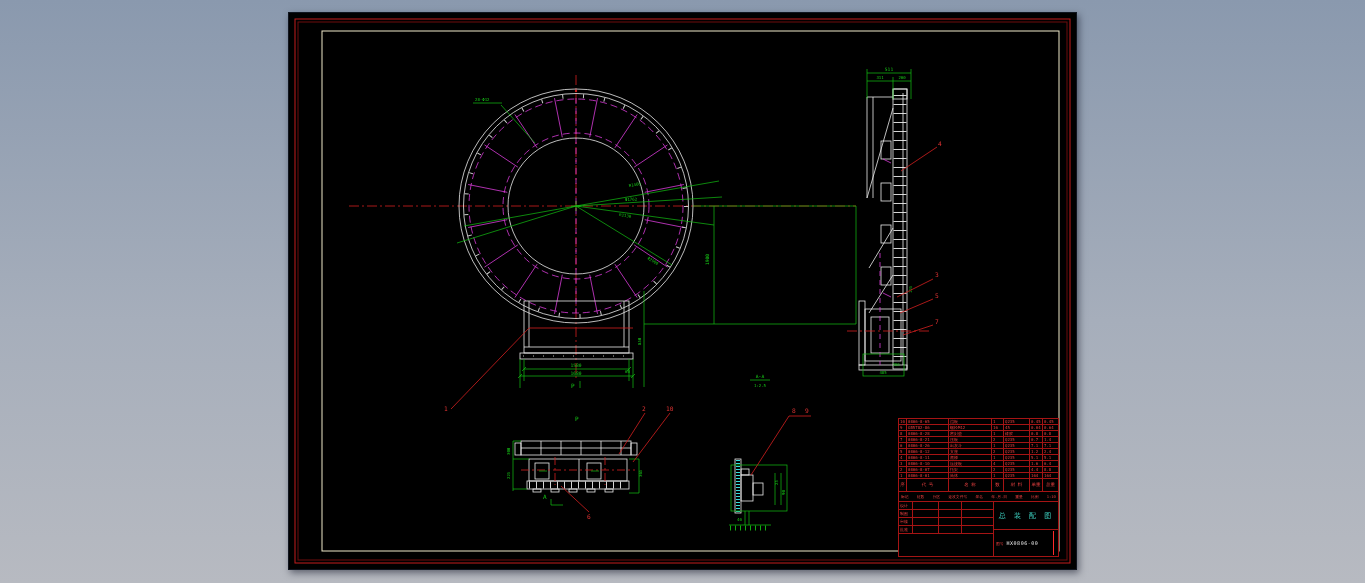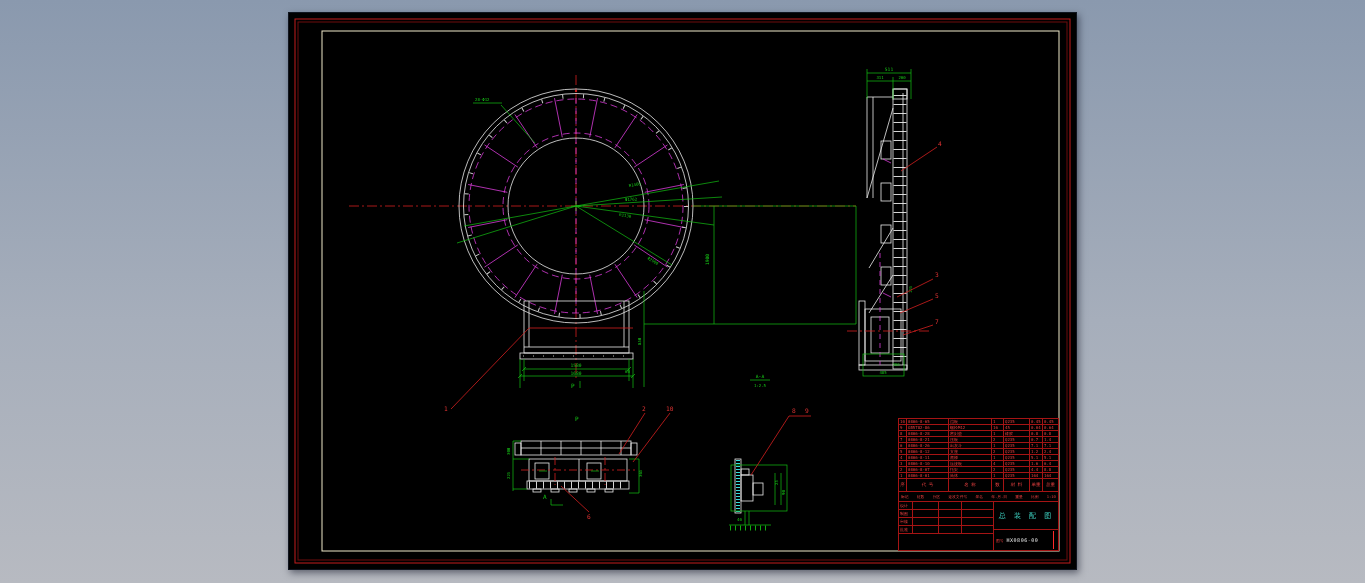--- a/index.html
+++ b/index.html
@@ -43,21 +43,21 @@
   .pt-head span{
     box-sizing:border-box;border-right:1px solid #a51414;border-bottom:1px solid #a51414;
     font-size:4.5px;line-height:12px;text-align:center;overflow:hidden;white-space:nowrap;
   }
   .pt-head span:last-child{border-right:none;}
   .pt-foot{display:flex;justify-content:space-between;align-items:center;height:9px;
     border-bottom:1px solid #a51414;padding:0 2px;}
   .pt-foot span{font-size:3.8px;white-space:nowrap;overflow:hidden;}
   
   .tb{
-    position:absolute;left:609px;top:488px;width:161px;height:50px;
+    position:absolute;left:609px;top:488px;width:161px;height:56px;
     box-sizing:border-box;border:1px solid #a51414;background:#000;display:flex;z-index:3;
     font-family:"DejaVu Sans Mono",monospace;
   }
   .tb-left{width:95px;box-sizing:border-box;border-right:1px solid #a51414;display:flex;flex-direction:column;}
   .tb-row{display:grid;grid-template-columns:14px 26px 23px 31px;height:8px;box-sizing:border-box;}
   .tb-row span{box-sizing:border-box;border-right:1px solid #a51414;border-bottom:1px solid #a51414;
     font-size:4px;line-height:7px;color:#e84040;overflow:hidden;white-space:nowrap;padding-left:1px;}
   .tb-row span:last-child{border-right:none;}
   .tb-right{flex:1;display:flex;flex-direction:column;}
   .tb-title{

